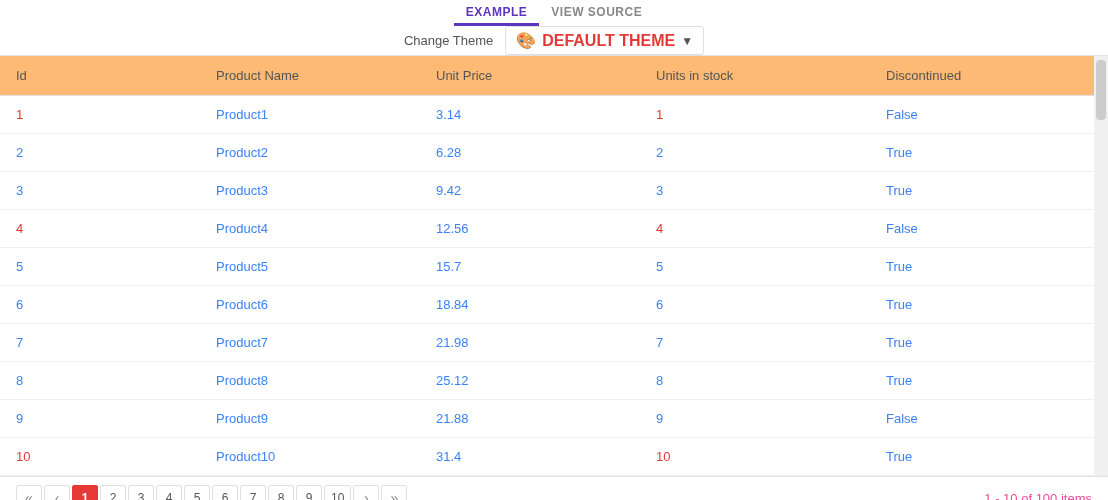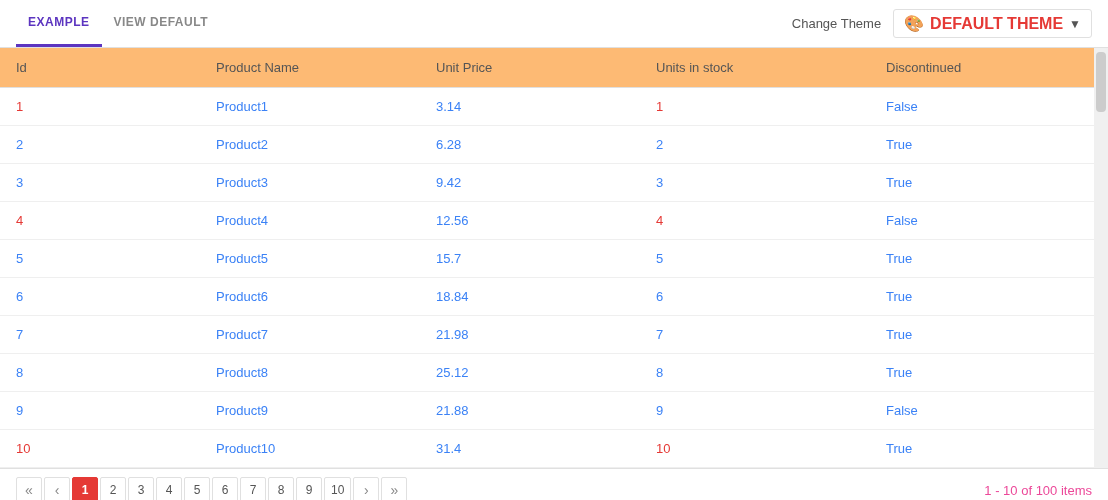--- a/index.html
+++ b/index.html
@@ -3,23 +3,24 @@
   <meta charset="utf-8">
   <style>
     * { box-sizing: border-box; margin: 0; padding: 0; }
     body { font-family: Arial, sans-serif; font-size: 13px; background: #fff; color: #333; }
 
     .top-bar {
       display: flex;
       align-items: center;
       justify-content: space-between;
       padding: 0 16px;
-      height: 48px;
+      height: 56px;
       border-bottom: 1px solid #e0e0e0;
       background: #fff;
+      flex-direction: column;
     }
     .tabs {
       display: flex;
       align-items: center;
       height: 100%;
     }
     .tab {
       padding: 0 12px;
       height: 100%;
       display: flex;
@@ -162,21 +163,21 @@
     }
   </style>
 </head>
 <body>
 
 <div>
 
   <div class="top-bar">
     <div class="tabs">
       <div class="tab active">EXAMPLE</div>
-      <div class="tab">VIEW DEFAULT</div>
+      <div class="tab">VIEW SOURCE</div>
     </div>
     <div class="theme-area">
       <button class="change-theme-btn">Change Theme</button>
       <div class="theme-badge">
         <span class="theme-icon">🎨</span>
         <span class="theme-name">DEFAULT THEME</span>
         <span class="dropdown-arrow">▼</span>
       </div>
     </div>
   </div>

